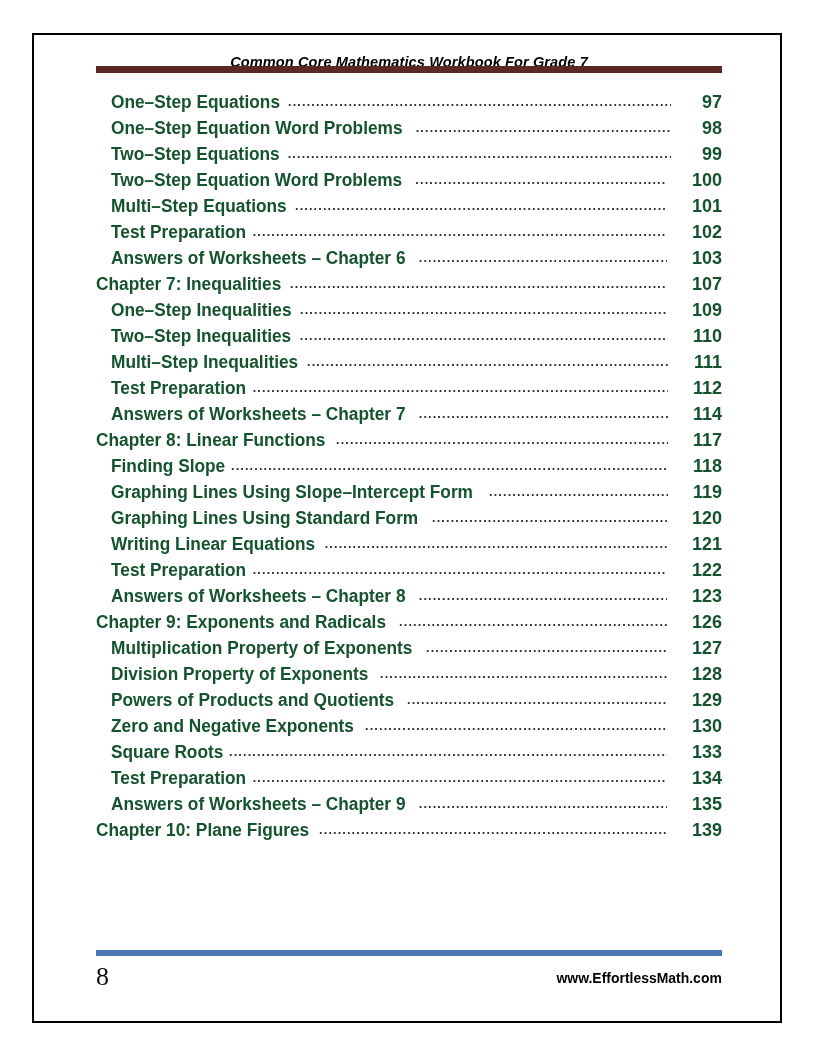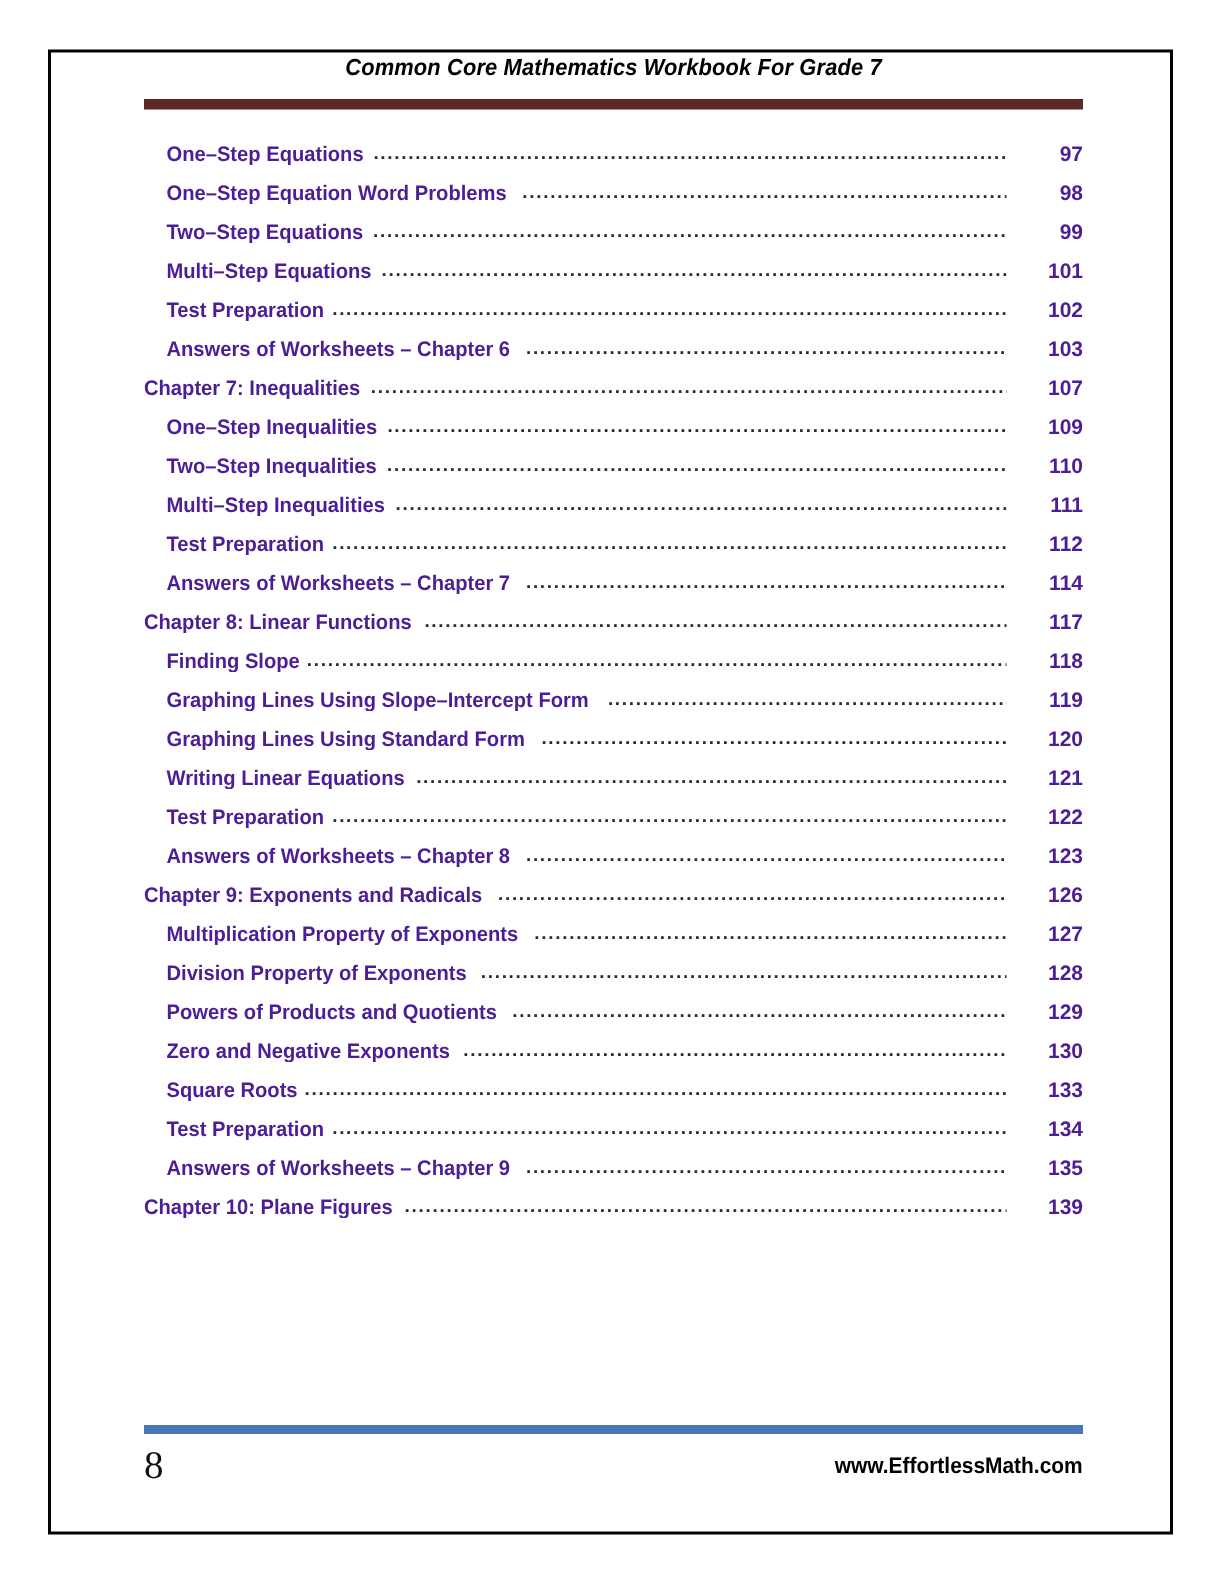--- a/index.html
+++ b/index.html
@@ -25,21 +25,21 @@
     width: 750px;
     height: 990px;
     border: 2px solid #000000;
     box-sizing: border-box;
   }
 
   
   .header {
     position: absolute;
     left: 96px;
-    top: 37px;
+    top: 53px;
     width: 626px;
     text-align: center;
   }
   .header-title {
     font-family: "Liberation Sans Narrow", "Liberation Sans", sans-serif;
     font-weight: bold;
     font-style: italic;
     font-size: 15.5px;
     letter-spacing: .1px;
     white-space: nowrap;
@@ -61,24 +61,24 @@
     left: 96px;
     top: 89px;
     width: 626px;
   }
   .toc-entry {
     display: flex;
     align-items: flex-start;
     height: 26px;
     line-height: 26px;
     white-space: nowrap;
-    font-size: 14px;
+    font-size: 18px;
     font-weight: bold;
     font-family: "Liberation Sans Narrow", "Liberation Sans", sans-serif;
-    color: #4c1d95;
+    color: #14532d;
   }
   .toc-entry.level-2 {
     padding-left: 15px;
   }
   .toc-label {
     flex: 0 0 auto;
     transform: scaleX(.96);
     transform-origin: left center;
   }
   .toc-leader {
@@ -165,20 +165,25 @@
       <span class="toc-label">One–Step Equation Word Problems</span>
       <span class="toc-leader"></span>
       <span class="toc-page">98</span>
     </div>
     <div class="toc-entry level-2">
       <span class="toc-label">Two–Step Equations</span>
       <span class="toc-leader"></span>
       <span class="toc-page">99</span>
     </div>
     <div class="toc-entry level-2">
+      <span class="toc-label">Two–Step Equation Word Problems</span>
+      <span class="toc-leader"></span>
+      <span class="toc-page">100</span>
+    </div>
+    <div class="toc-entry level-2">
       <span class="toc-label">Multi–Step Equations</span>
       <span class="toc-leader"></span>
       <span class="toc-page">101</span>
     </div>
     <div class="toc-entry level-2">
       <span class="toc-label">Test Preparation</span>
       <span class="toc-leader"></span>
       <span class="toc-page">102</span>
     </div>
     <div class="toc-entry level-2">

